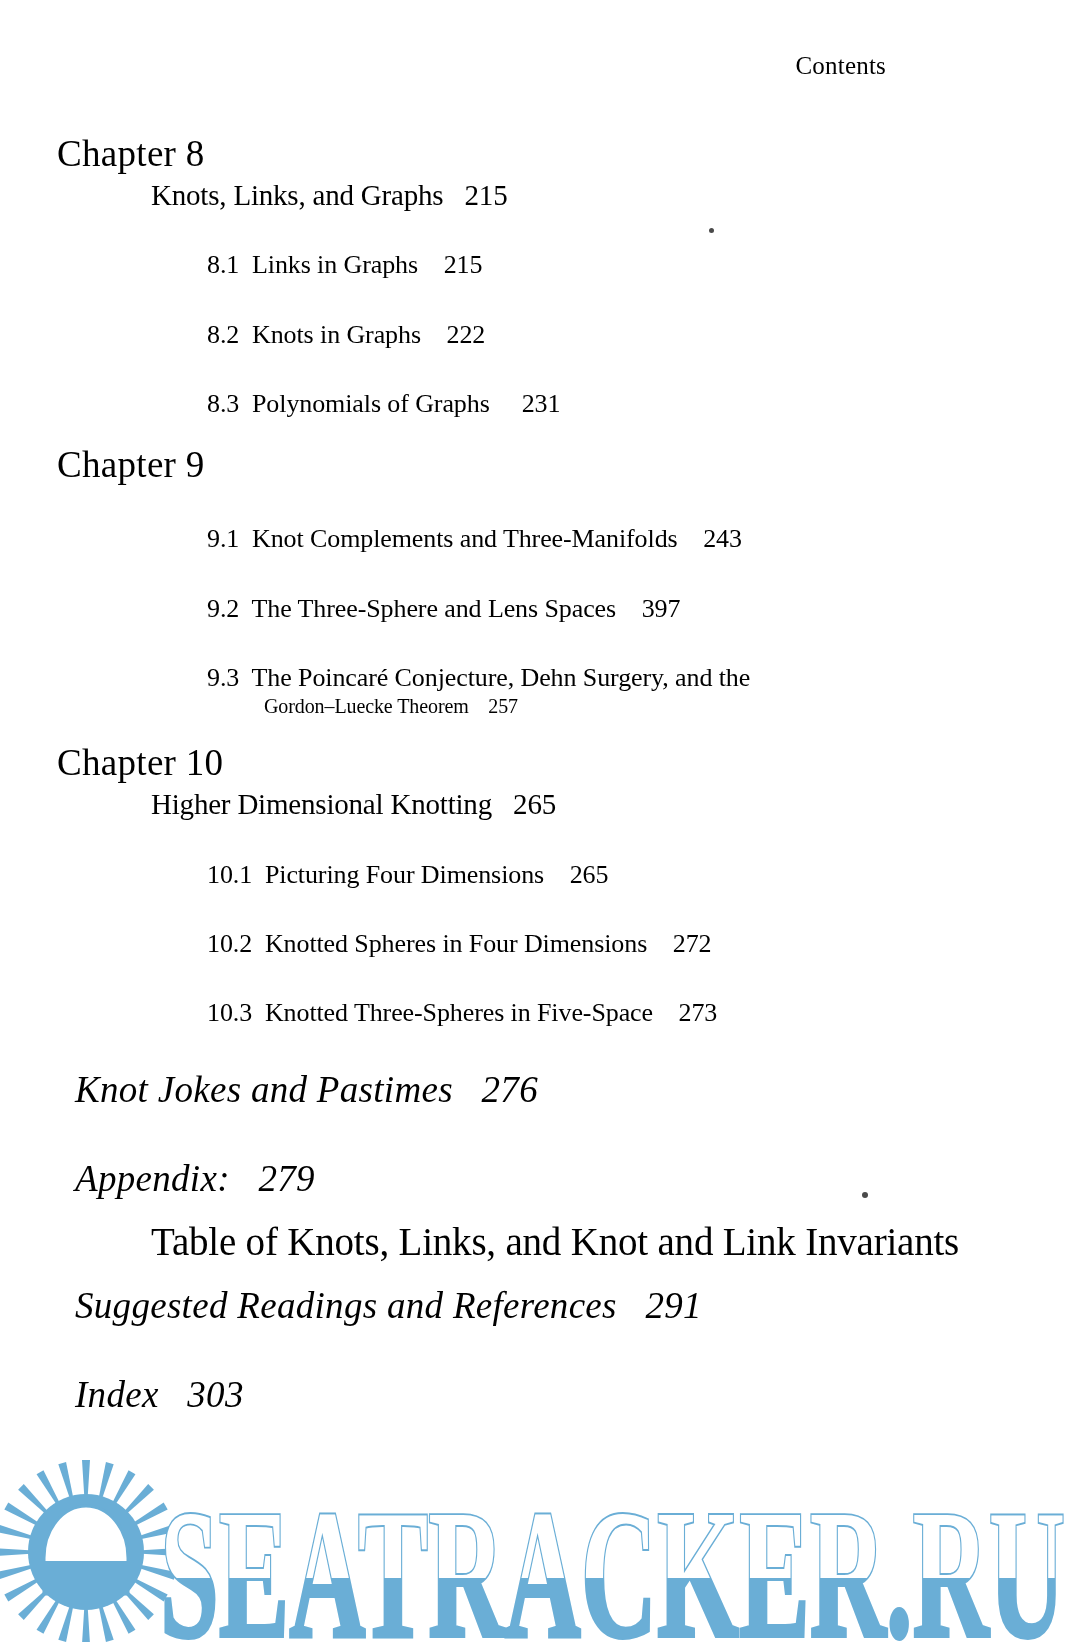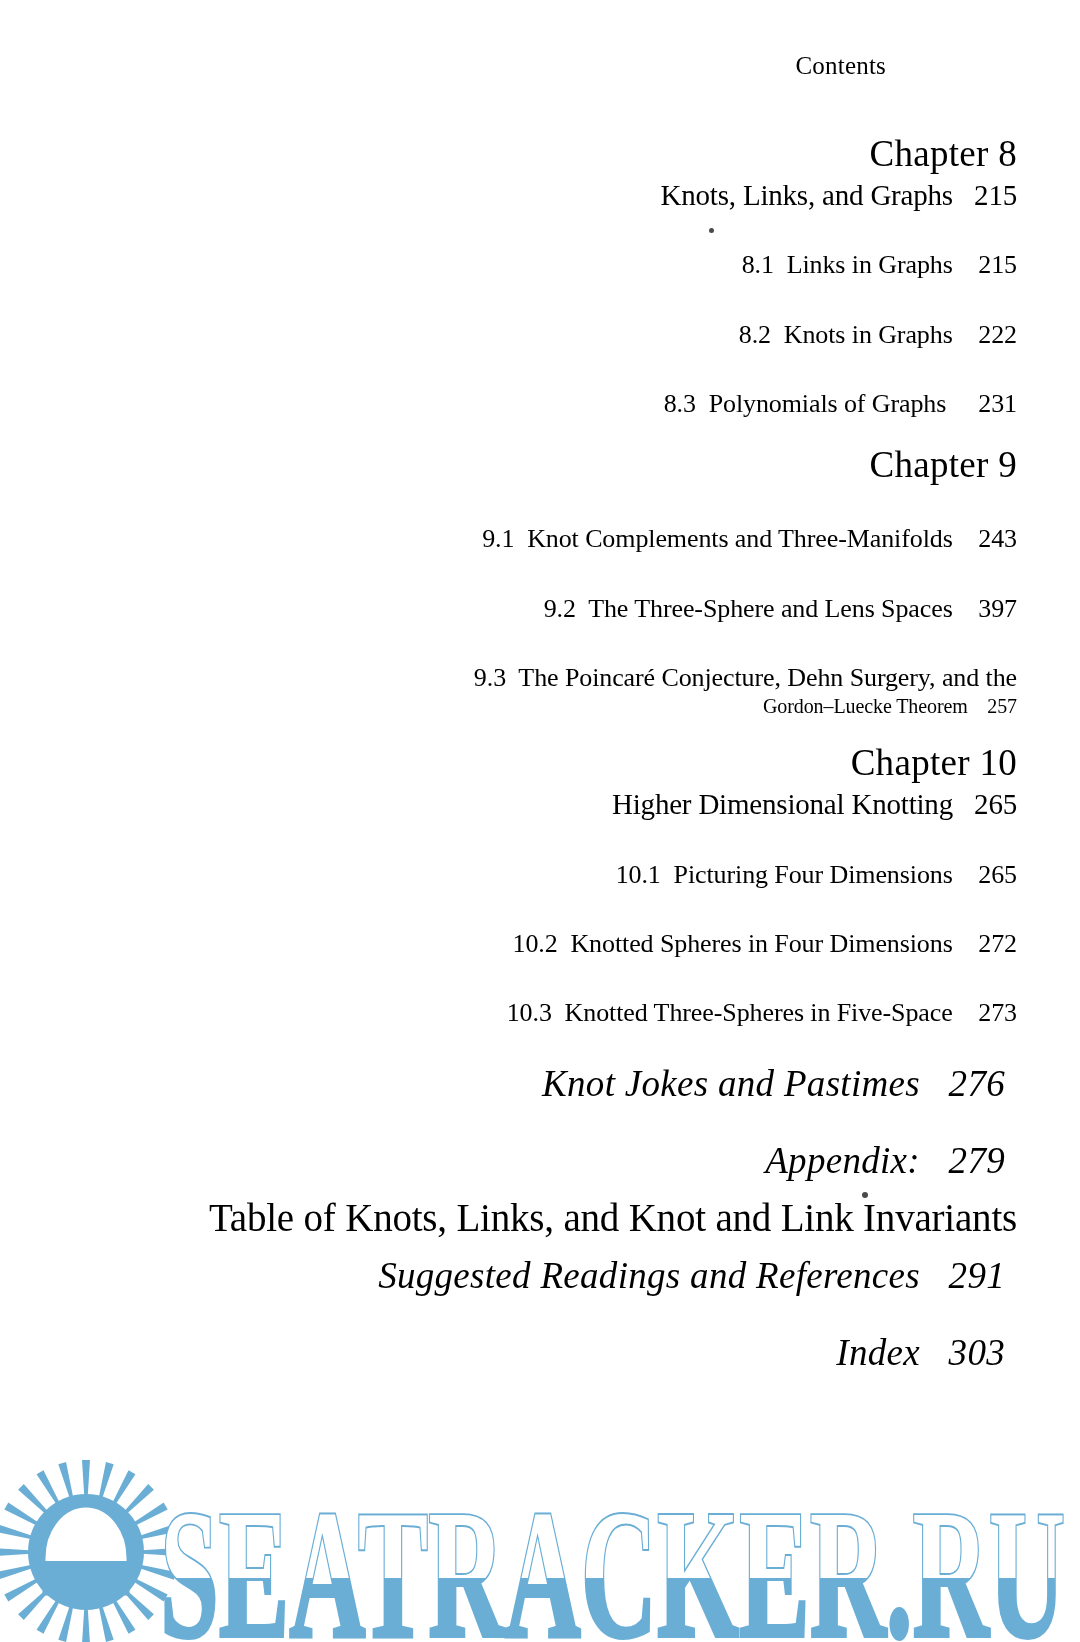--- a/index.html
+++ b/index.html
@@ -14,21 +14,20 @@
     color: #000000;
     position: relative;
     overflow: hidden;
     -webkit-font-smoothing: antialiased;
   }
 
   .page {
     position: relative;
     width: 1004px;
     height: 1642px;
-    text-align: right;
   }
 
   
   .running-head {
     position: absolute;
     top: 52px;
     right: 118px;
     font-size: 25px;
     letter-spacing: 0.2px;
     font-family: "Liberation Serif", "DejaVu Serif", serif;
@@ -83,21 +82,21 @@
     letter-spacing: -0.1px;
     padding-left: 57px;
   }
 
   
   .backmatter-entry {
     font-style: italic;
     font-size: 37px;
     line-height: 1.18;
     letter-spacing: 0.3px;
-    margin: 12px;
+    margin: 18px;
     white-space: pre;
   }
 
   .backmatter-sub {
     font-size: 39px;
     line-height: 1.2;
     margin: 4px 0 8px 94px;
     letter-spacing: -0.2px;
     white-space: pre;
   }

